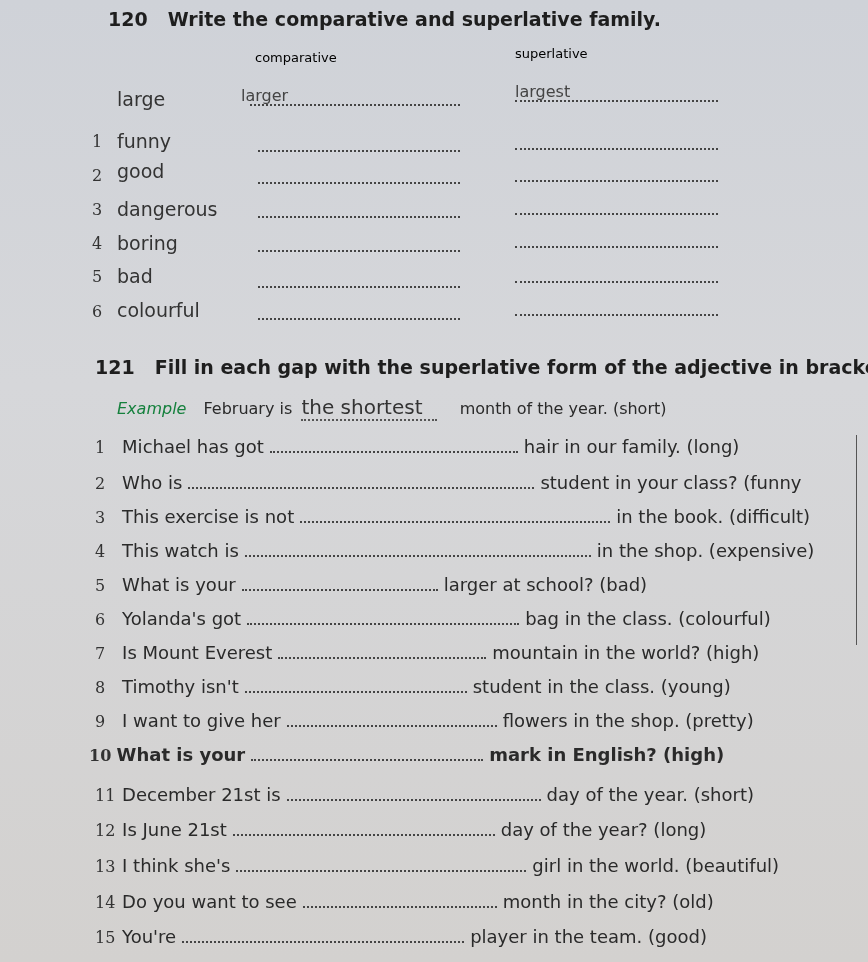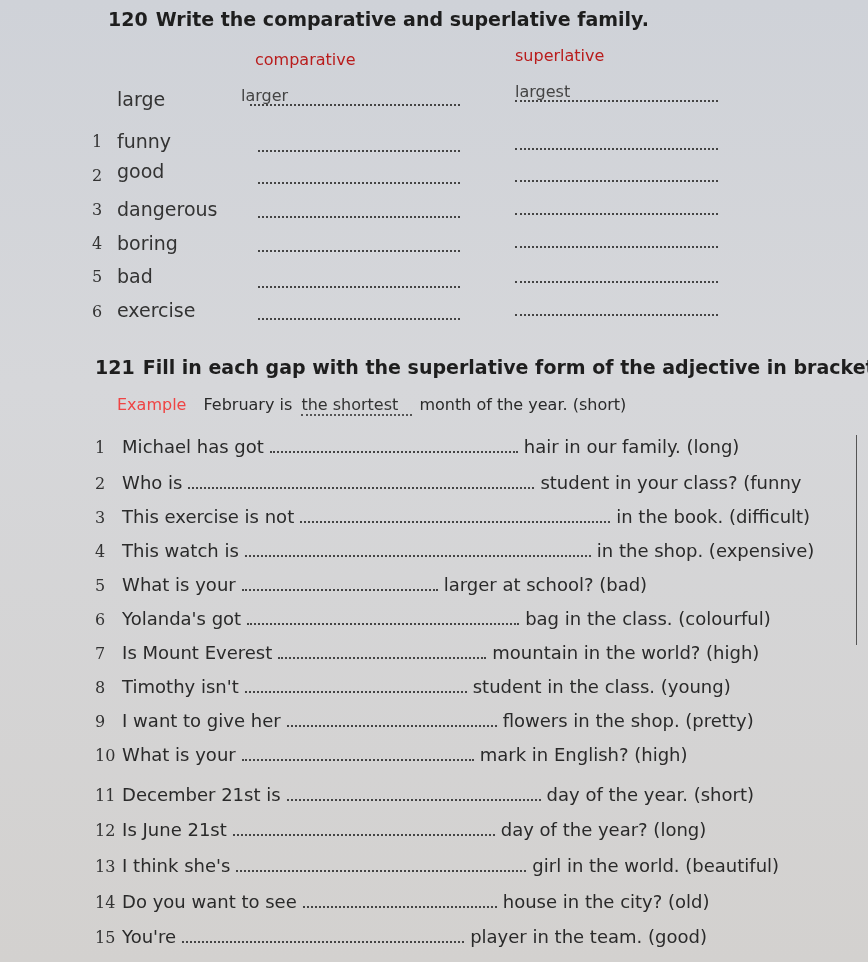--- a/index.html
+++ b/index.html
@@ -5,37 +5,37 @@
     html, body { margin: 0; padding: 0; }
     body {
       width: 868px; height: 962px; overflow: hidden;
       background: linear-gradient(180deg, #cfd2d8 0%, #d6d7da 40%, #d3d1cf 100%);
       color: #222;
       font-family: "DejaVu Sans", sans-serif;
       position: relative;
     }
     .abs { position: absolute; white-space: nowrap; }
     .title { font-size: 19px; font-weight: bold; color: #1e1e1e; }
-    .title .num { margin-right: 8px; }
-    .colhead { font-size: 16px; color: #b91c1c; }
+    .title .num { margin-right: 20px; }
+    .colhead { font-size: 13px; color: #000000; }
     .word { font-size: 19px; color: #333; }
     .dots {
       display: inline-block; position: absolute;
       border-bottom: 2px dotted #444; height: 0;
     }
     .filled { font-size: 16px; color: #444; }
     .inum { font-size: 16px; color: #333; font-family: "DejaVu Serif", serif; }
     .sent { font-size: 18px; color: #2a2a2a; }
-    .example-label { font-size: 16px; color: #ef4444; }
+    .example-label { font-style: italic; font-size: 16px; color: #15803d; }
     .example-text { font-size: 16px; color: #2a2a2a; }
     .gap {
       display: inline-block; border-bottom: 2px dotted #444;
       vertical-align: baseline; margin: 0 6px; height: 1px;
     }
-    .answer { font-size: 16px; border-bottom: 2px dotted #555; color: #333; }
+    .answer { font-size: 20px; border-bottom: 2px dotted #555; color: #333; }
     .vline { position: absolute; left: 856px; top: 435px; width: 1px; height: 210px; background: #555; }
   </style>
 </head>
 <body>
 
 <div class="abs title" style="left:108px; top:8px;">
   <span class="num">120</span><span>Write the comparative and superlative family.</span>
 </div>
 
 <div class="abs colhead" style="left:255px; top:50px;">comparative</div>
@@ -72,34 +72,34 @@
   <div class="dots" style="left:515px; top:246px; width:203px;"></div>
 </div>
 <div>
   <div class="abs inum" style="left:92px; top:267px;">5</div>
   <div class="abs word" style="left:117px; top:265px;">bad</div>
   <div class="dots" style="left:258px; top:286px; width:202px;"></div>
   <div class="dots" style="left:515px; top:281px; width:203px;"></div>
 </div>
 <div>
   <div class="abs inum" style="left:92px; top:302px;">6</div>
-  <div class="abs word" style="left:117px; top:299px;">exercise</div>
+  <div class="abs word" style="left:117px; top:299px;">colourful</div>
   <div class="dots" style="left:258px; top:318px; width:202px;"></div>
   <div class="dots" style="left:515px; top:314px; width:203px;"></div>
 </div>
 
 <div class="abs title" style="left:95px; top:356px;">
   <span class="num">121</span><span>Fill in each gap with the superlative form of the adjective in brackets.</span>
 </div>
 
 <div class="abs" style="left:117px; top:395px;">
   <span class="example-label">Example</span>
   <span class="example-text" style="margin-left:12px;">February is</span>
   <span class="answer" style="margin-left:4px; padding-right:14px;">the shortest</span>
-  <span class="example-text" style="margin-left:2px;">month of the year. (short)</span>
+  <span class="example-text" style="margin-left:18px;">month of the year. (short)</span>
 </div>
 
 <div class="vline"></div>
 
 <div class="abs" style="left:95px; top:436px;">
   <span class="inum" style="display:inline-block;width:22px;">1</span>
   <span class="sent">Michael has got</span><span class="gap" style="width:248px;"></span><span class="sent">hair in our family. (long)</span>
 </div>
 <div class="abs" style="left:95px; top:472px;">
   <span class="inum" style="display:inline-block;width:22px;">2</span>
@@ -126,36 +126,36 @@
   <span class="sent">Is Mount Everest</span><span class="gap" style="width:208px;"></span><span class="sent">mountain in the world? (high)</span>
 </div>
 <div class="abs" style="left:95px; top:676px;">
   <span class="inum" style="display:inline-block;width:22px;">8</span>
   <span class="sent">Timothy isn't</span><span class="gap" style="width:222px;"></span><span class="sent">student in the class. (young)</span>
 </div>
 <div class="abs" style="left:95px; top:710px;">
   <span class="inum" style="display:inline-block;width:22px;">9</span>
   <span class="sent">I want to give her</span><span class="gap" style="width:210px;"></span><span class="sent">flowers in the shop. (pretty)</span>
 </div>
-<div class="abs" style="left:95px; top:744px;">
+<div class="abs" style="left:89px; top:744px;font-weight:bold;">
   <span class="inum" style="display:inline-block;width:22px;">10</span>
   <span class="sent">What is your</span><span class="gap" style="width:232px;"></span><span class="sent">mark in English? (high)</span>
 </div>
 <div class="abs" style="left:95px; top:784px;">
   <span class="inum" style="display:inline-block;width:22px;">11</span>
   <span class="sent">December 21st is</span><span class="gap" style="width:254px;"></span><span class="sent">day of the year. (short)</span>
 </div>
 <div class="abs" style="left:95px; top:819px;">
   <span class="inum" style="display:inline-block;width:22px;">12</span>
   <span class="sent">Is June 21st</span><span class="gap" style="width:262px;"></span><span class="sent">day of the year? (long)</span>
 </div>
 <div class="abs" style="left:95px; top:855px;">
   <span class="inum" style="display:inline-block;width:22px;">13</span>
   <span class="sent">I think she's</span><span class="gap" style="width:290px;"></span><span class="sent">girl in the world. (beautiful)</span>
 </div>
 <div class="abs" style="left:95px; top:891px;">
   <span class="inum" style="display:inline-block;width:22px;">14</span>
-  <span class="sent">Do you want to see</span><span class="gap" style="width:194px;"></span><span class="sent">house in the city? (old)</span>
+  <span class="sent">Do you want to see</span><span class="gap" style="width:194px;"></span><span class="sent">month in the city? (old)</span>
 </div>
 <div class="abs" style="left:95px; top:926px;">
   <span class="inum" style="display:inline-block;width:22px;">15</span>
   <span class="sent">You're</span><span class="gap" style="width:282px;"></span><span class="sent">player in the team. (good)</span>
 </div>
 
 </body></html>

